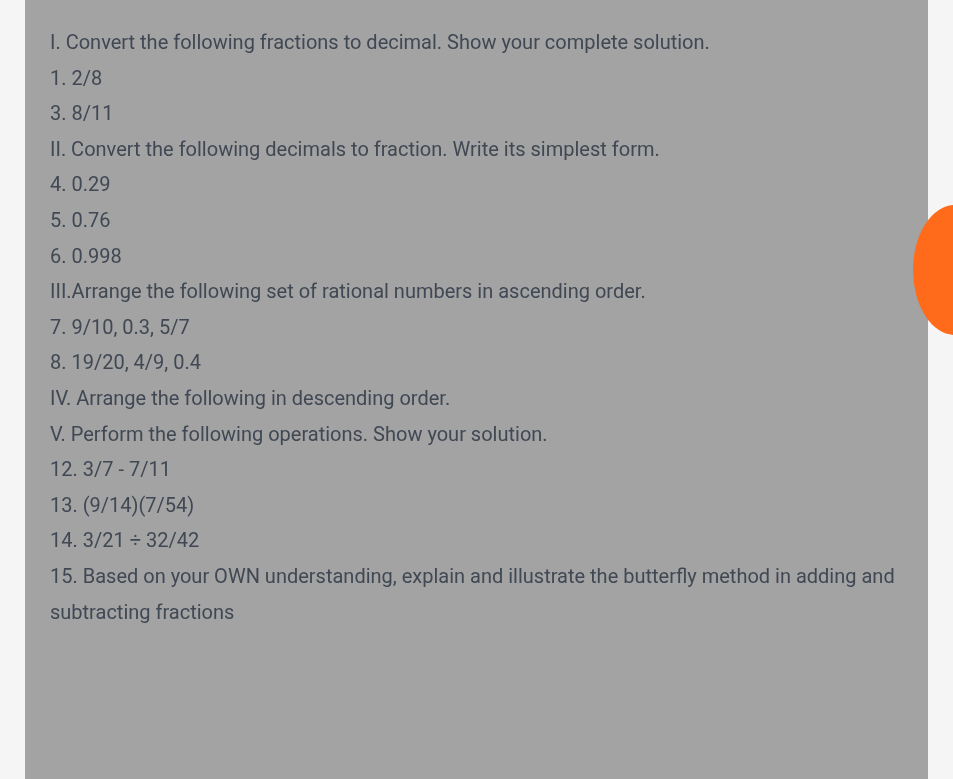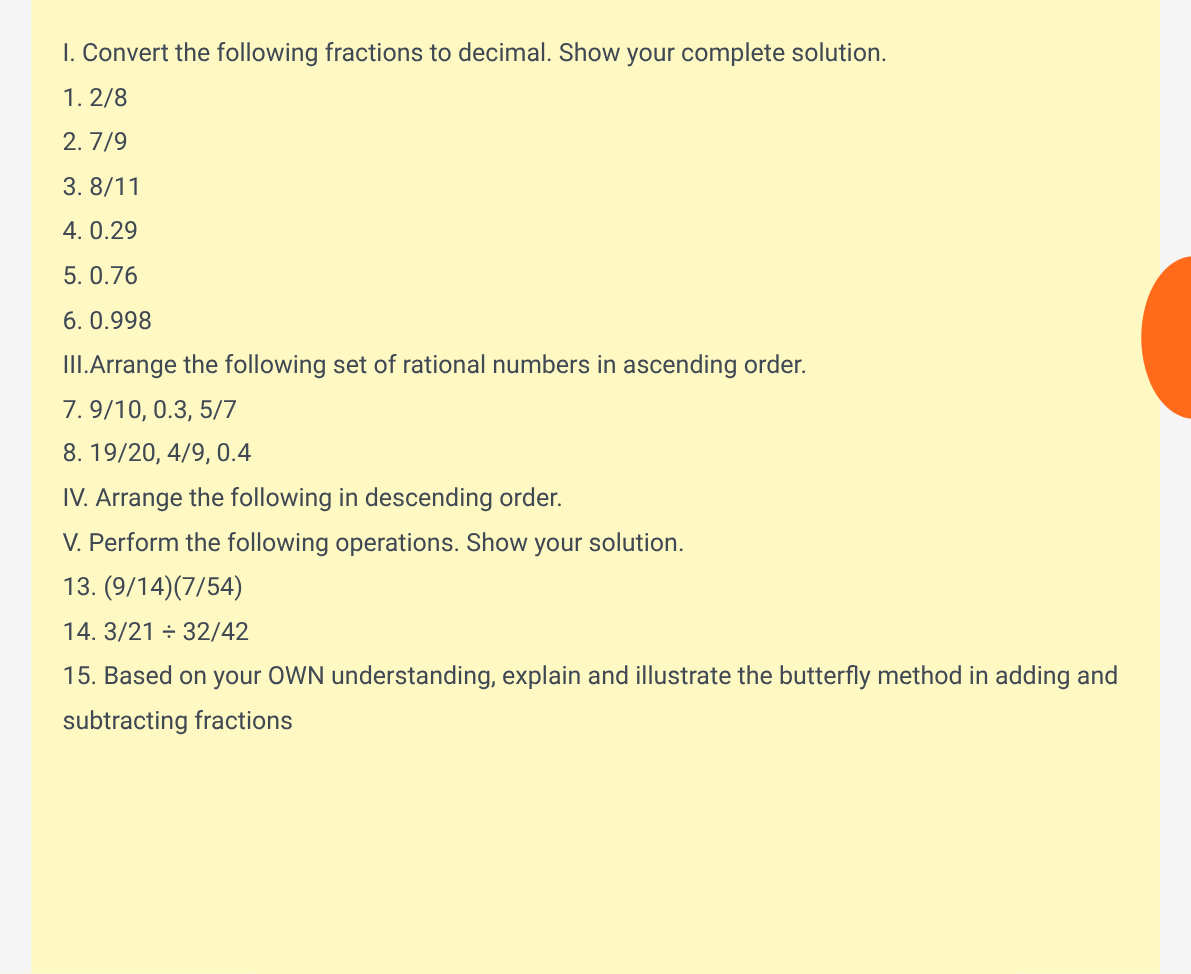--- a/index.html
+++ b/index.html
@@ -9,21 +9,21 @@
     }
     body {
       font-family: -apple-system, BlinkMacSystemFont, 'Segoe UI', Roboto, 'Helvetica Neue', Arial, sans-serif;
       background: #f5f5f5;
       width: 953px;
       height: 779px;
       position: relative;
       overflow: hidden;
     }
     .content-panel {
-      background: #fef9c3;
+      background: #a3a3a3;
       margin-left: 25px;
       margin-right: 25px;
       padding: 25px 25px 15px 25px;
       height: 100%;
     }
     .line {
       color: #404854;
       font-size: 20px;
       line-height: 1.78;
       font-weight: 400;
@@ -38,28 +38,29 @@
       border-radius: 60% 0 0 60% / 50% 0 0 50%;
       z-index: 10;
     }
   </style>
 </head>
 <body>
 
 <div class="content-panel">
   <div class="line">I. Convert the following fractions to decimal. Show your complete solution.</div>
   <div class="line">1. 2/8</div>
-  <div class="line">2. 7/9</div>
   <div class="line">3. 8/11</div>
+  <div class="line">II. Convert the following decimals to fraction. Write its simplest form.</div>
   <div class="line">4. 0.29</div>
   <div class="line">5. 0.76</div>
   <div class="line">6. 0.998</div>
   <div class="line">III.Arrange the following set of rational numbers in ascending order.</div>
   <div class="line">7. 9/10, 0.3, 5/7</div>
   <div class="line">8. 19/20, 4/9, 0.4</div>
   <div class="line">IV. Arrange the following in descending order.</div>
   <div class="line">V. Perform the following operations. Show your solution.</div>
+  <div class="line">12. 3/7 - 7/11</div>
   <div class="line">13. (9/14)(7/54)</div>
   <div class="line">14. 3/21 ÷ 32/42</div>
   <div class="line">15. Based on your OWN understanding, explain and illustrate the butterfly method in adding and subtracting fractions</div>
 </div>
 
 <div class="orange-blob"></div>
 
 </body></html>

